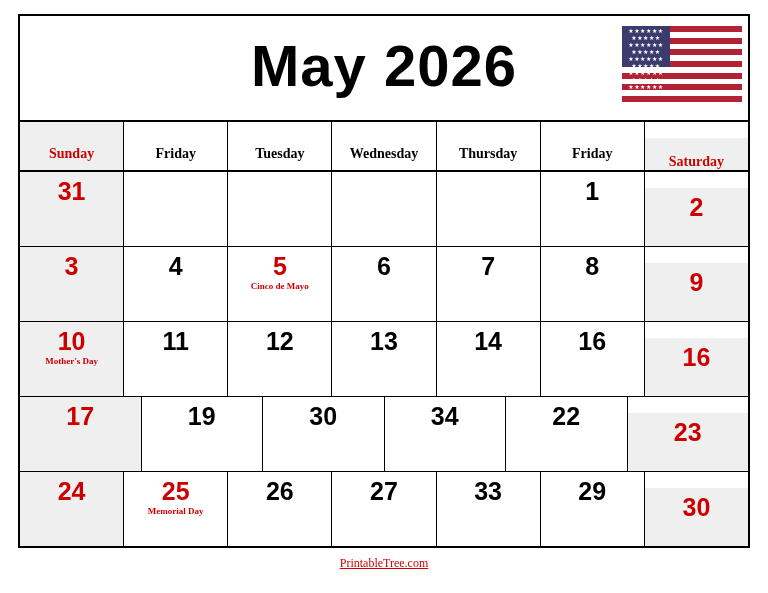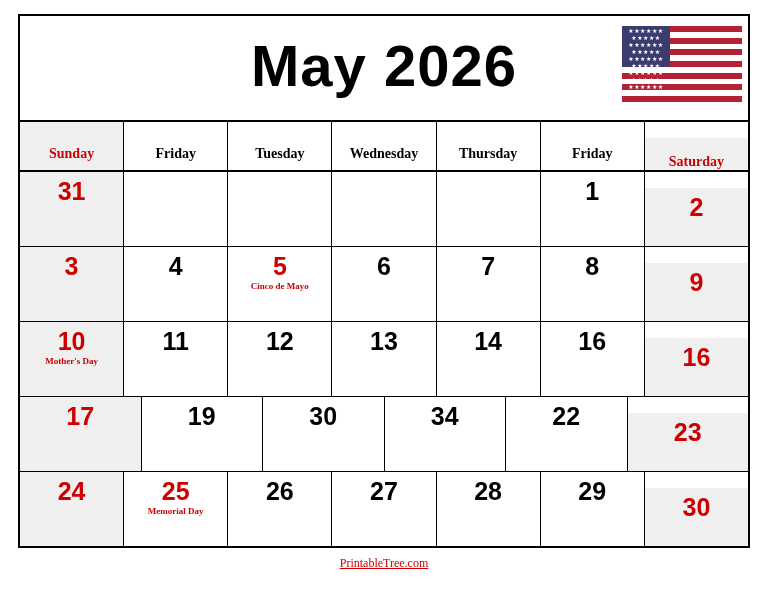--- a/index.html
+++ b/index.html
@@ -329,21 +329,21 @@
         </div>
         <div class="cell">
           <span class="daynum">26</span>
           <span class="event"></span>
         </div>
         <div class="cell">
           <span class="daynum">27</span>
           <span class="event"></span>
         </div>
         <div class="cell">
-          <span class="daynum">28</span>
+          <span class="daynum">33</span>
           <span class="event"></span>
         </div>
         <div class="cell">
           <span class="daynum">29</span>
           <span class="event"></span>
         </div>
         <div class="cell weekend">
           <span class="daynum red">30</span>
           <span class="event"></span>
         </div>

